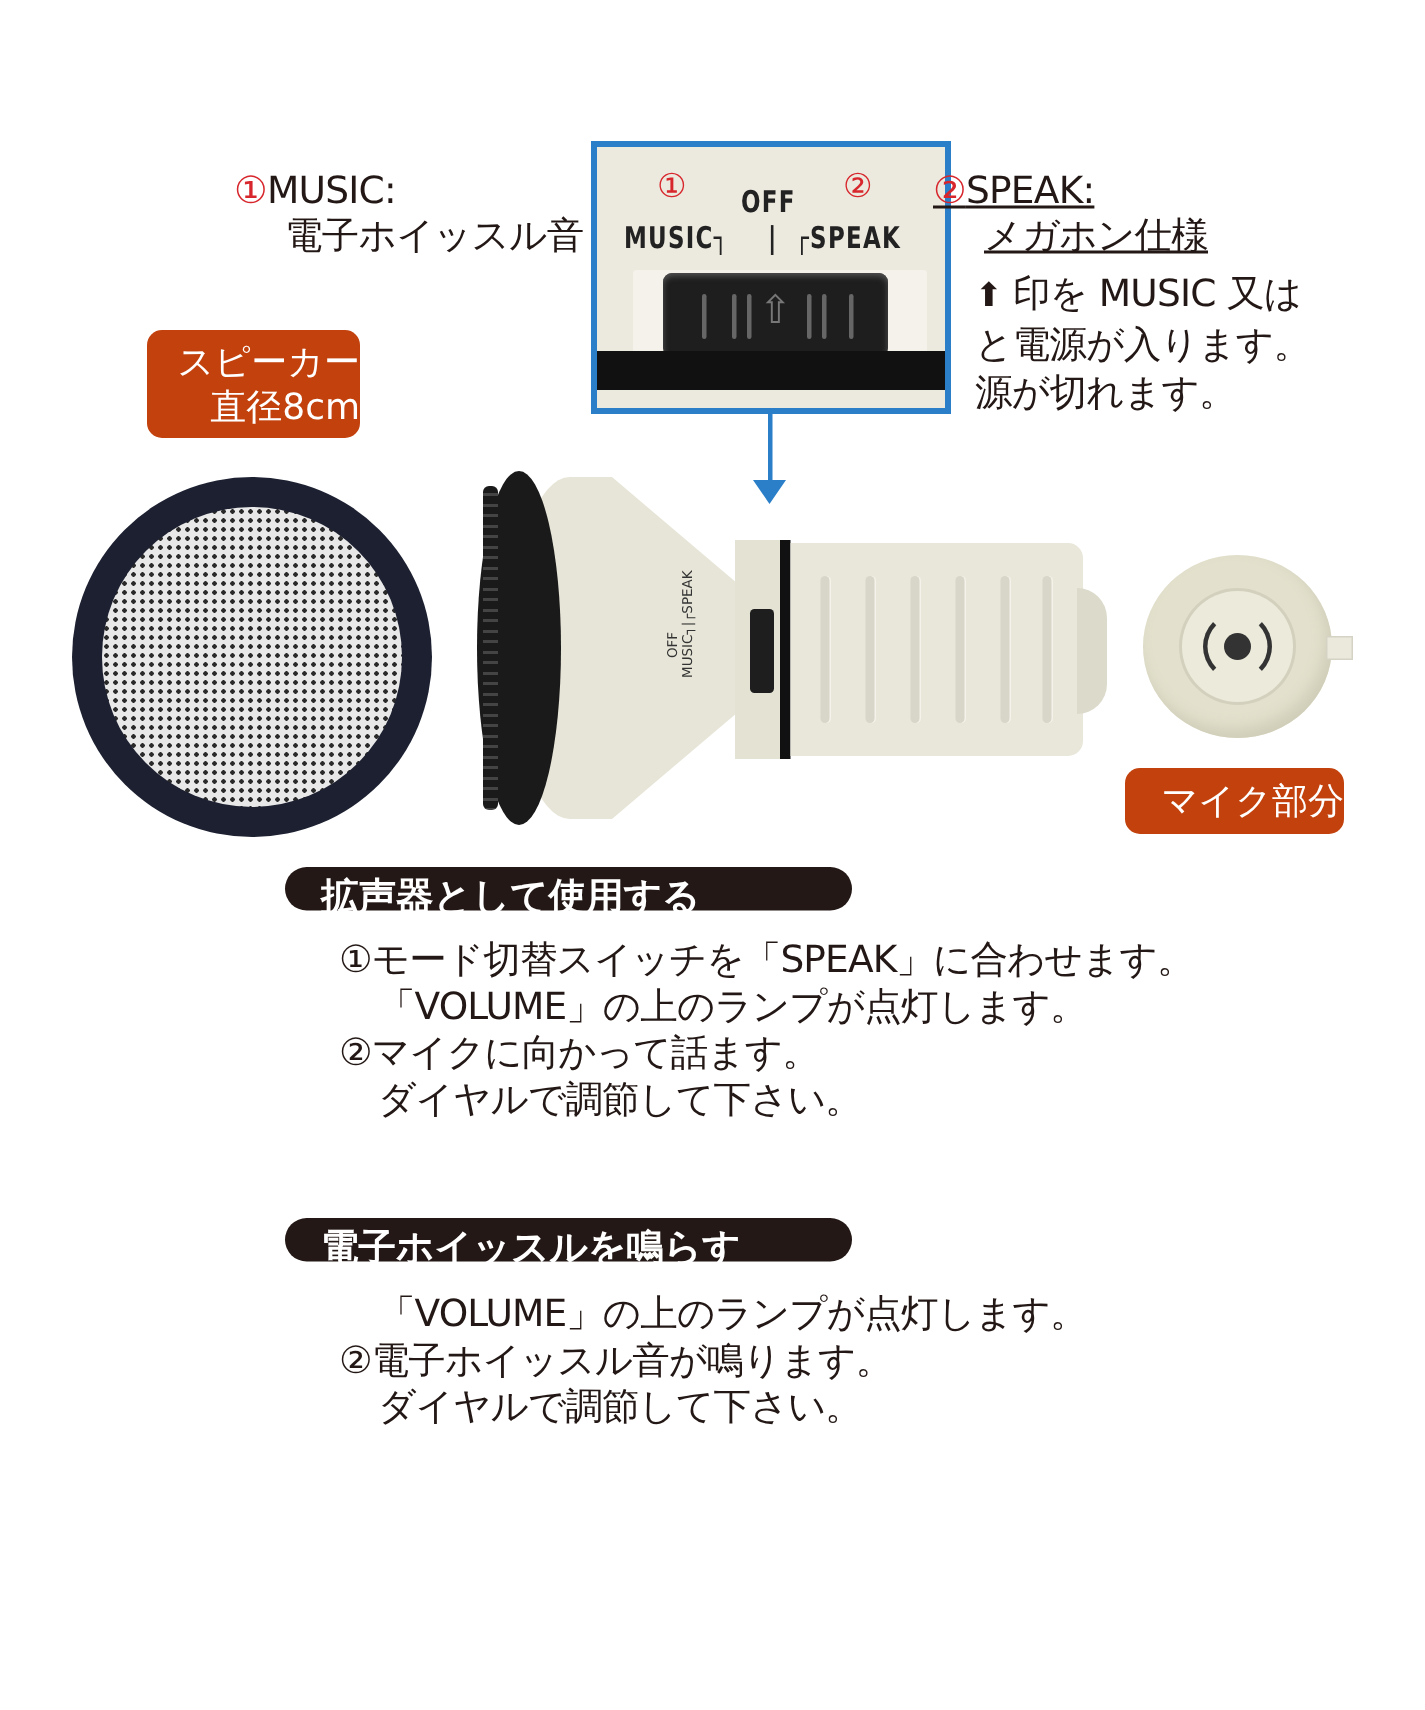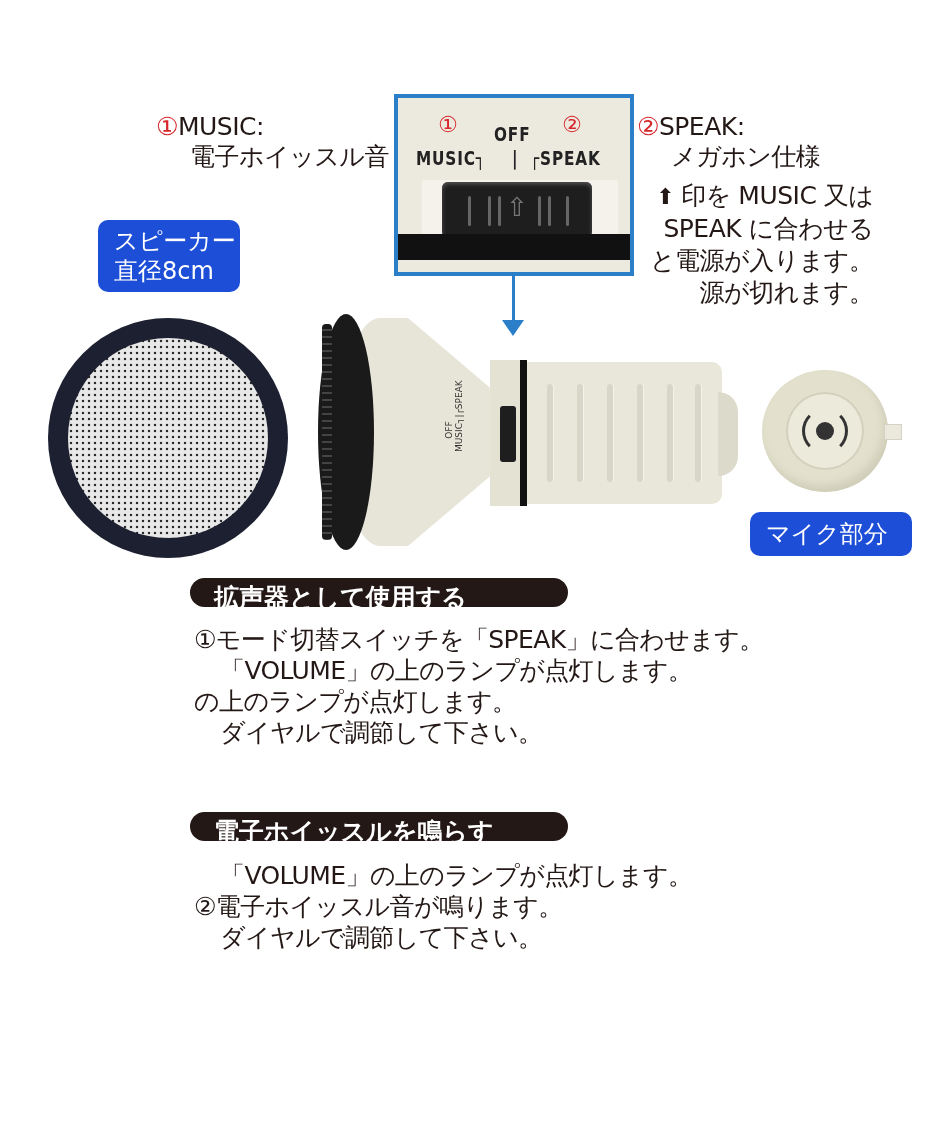--- a/index.html
+++ b/index.html
@@ -7,42 +7,42 @@
       width: 950px; height: 1140px; position: relative; overflow: hidden;
       font-family: "DejaVu Sans", "Liberation Sans", sans-serif;
       color: #231815;
     }
     .abs { position: absolute; }
 
     
     .callout { font-size: 25px; line-height: 30px; letter-spacing: -0.5px; }
     .callout .num { color: #d7262c; font-size: 25px; }
     .callout .line2 { padding-left: 34px; display: block; }
-    .instr { font-size: 25px; line-height: 32px; letter-spacing: -0.5px; text-align: right; }
+    .instr { font-size: 25px; line-height: 32px; letter-spacing: -0.5px; }
     .instr .up-arrow { font-size: 22px; }
 
     
     .switch-box {
       left: 394px; top: 94px; width: 240px; height: 182px;
       border: 4px solid #2a7fc8; background: #ece9de; box-sizing: border-box;
       overflow: hidden;
     }
     .switch-box .lbl-num { color: #d7262c; font-size: 22px; position: absolute; }
     .switch-box .lbl { font-family: "DejaVu Sans Condensed", "DejaVu Sans", sans-serif; font-size: 20px; position: absolute; letter-spacing: 1px; color: #222; font-weight: 600; transform: scaleX(0.85); transform-origin: left; }
     .switch-box .track { position: absolute; left: 24px; top: 82px; width: 196px; height: 58px; background: #f4f2ea; border-radius: 2px; }
     .switch-box .knob { position: absolute; left: 44px; top: 84px; width: 150px; height: 56px; background: #1e1e1e; border-radius: 6px; box-shadow: inset 0 2px 4px #555; }
     .switch-box .knob .rib { position: absolute; top: 14px; width: 3px; height: 30px; background: #666; border-radius: 2px; }
     .switch-box .band { position: absolute; left: -4px; top: 136px; width: 248px; height: 26px; background: #111; }
     .arrow-line { left: 512px; top: 276px; width: 3px; height: 48px; background: #2a7fc8; }
     .arrow-head { left: 502px; top: 320px; width: 0; height: 0; border-left: 11px solid transparent; border-right: 11px solid transparent; border-top: 16px solid #2a7fc8; }
 
     
     .tag {
-      background: #1d4ed8; color: #fff; border-radius: 10px; text-align: left;
-      font-size: 24px; line-height: 30px; padding-left: 16px;
+      background: #c2410c; color: #fff; border-radius: 10px; text-align: right;
+      font-size: 24px; line-height: 30px;
     }
 
     
     .speaker {
       left: 48px; top: 318px; width: 240px; height: 240px; border-radius: 50%;
       background: #1c2030; box-sizing: border-box; padding: 20px;
     }
     .speaker .grille {
       width: 100%; height: 100%; border-radius: 50%;
       background-color: #e8e8e8;
@@ -69,21 +69,21 @@
     .mic .arc { position: absolute; left: 14px; top: 14px; width: 46px; height: 46px; border-radius: 50%; border: 3px solid #333; border-top-color: transparent; border-bottom-color: transparent; box-sizing: border-box; }
     .mic-tab { left: 884px; top: 424px; width: 16px; height: 14px; background: #ebe9dc; border: 1px solid #d5d3c4; }
 
     
     .pill {
       background: #231815; color: #fff; font-weight: bold; font-size: 25px;
       line-height: 40px; height: 29px; border-radius: 21px; padding-left: 24px;
       letter-spacing: 0px;
     }
     .body-text { font-size: 25px; line-height: 31px; letter-spacing: -0.6px; }
-    .body-text .row { white-space: nowrap; }
+    .body-text .row { white-space: nowrap; margin-left: 32px; }
     .body-text .indent { padding-left: 26px; }
   </style>
 </head>
 <body>
 
 <div class="abs callout" style="left:156px; top:112px;">
   <span class="num">①</span><span>MUSIC:</span>
   <span class="line2">電子ホイッスル音</span>
 </div>
 
@@ -102,28 +102,27 @@
     <span style="position:absolute; left:64px; top:10px; color:#777; font-size:26px; line-height:30px;">⇧</span>
     <div class="rib" style="left:96px;"></div>
     <div class="rib" style="left:106px;"></div>
     <div class="rib" style="left:124px;"></div>
   </div>
   <div class="band"></div>
 </div>
 <div class="abs arrow-line"></div>
 <div class="abs arrow-head"></div>
 
-<div class="abs callout" style="left:637px; top:112px;">
+<div class="abs callout" style="left:622px; top:112px;text-decoration:underline;">
   <span class="num">②</span><span>SPEAK:</span>
   <span class="line2">メガホン仕様</span>
 </div>
 
 <div class="abs instr" style="left:650px; top:180px;">
   <div><span class="up-arrow">⬆</span> <span>印を MUSIC 又は</span></div>
-  <div>SPEAK に合わせる</div>
   <div>と電源が入ります。</div>
   <div>源が切れます。</div>
 </div>
 
 <div class="abs tag" style="left:98px; top:220px; width:142px; height:72px; padding-top:6px; box-sizing:border-box;">
   <div>スピーカー</div>
   <div>直径8cm</div>
 </div>
 
 <div class="abs speaker">
@@ -157,21 +156,21 @@
     <div class="hole"></div>
   </div>
 </div>
 <div class="abs mic-tab"></div>
 <div class="abs tag" style="left:750px; top:512px; width:146px; height:44px; line-height:44px;">マイク部分</div>
 
 <div class="abs pill" style="left:190px; top:578px; width:354px;">拡声器として使用する</div>
 <div class="abs body-text" style="left:194px; top:624px;">
   <div class="row">①モード切替スイッチを「SPEAK」に合わせます。</div>
   <div class="row indent">「VOLUME」の上のランプが点灯します。</div>
-  <div class="row">の上のランプが点灯します。</div>
+  <div class="row">②マイクに向かって話ます。</div>
   <div class="row indent">ダイヤルで調節して下さい。</div>
 </div>
 
 <div class="abs pill" style="left:190px; top:812px; width:354px;">電子ホイッスルを鳴らす</div>
 <div class="abs body-text" style="left:194px; top:860px;">
   <div class="row indent">「VOLUME」の上のランプが点灯します。</div>
   <div class="row">②電子ホイッスル音が鳴ります。</div>
   <div class="row indent">ダイヤルで調節して下さい。</div>
 </div>
 

